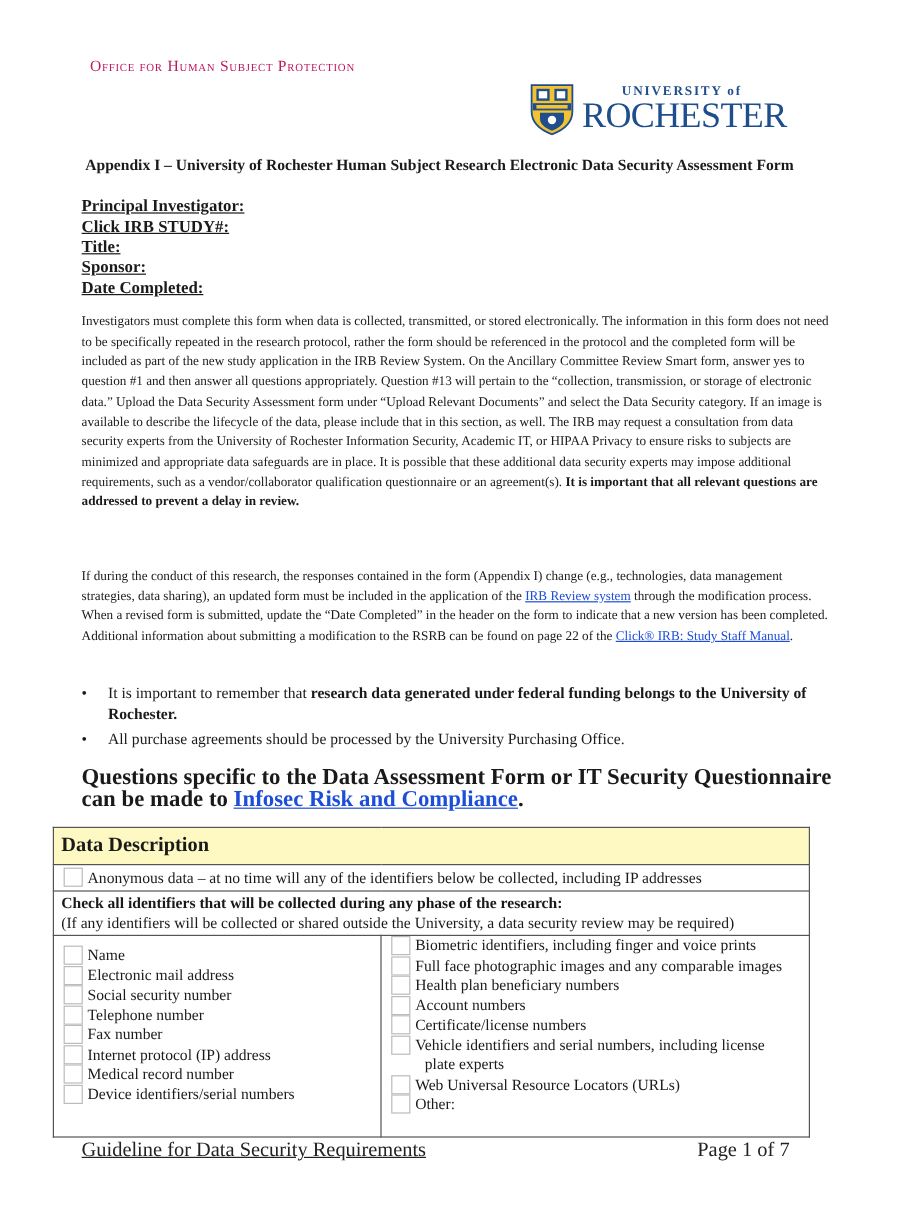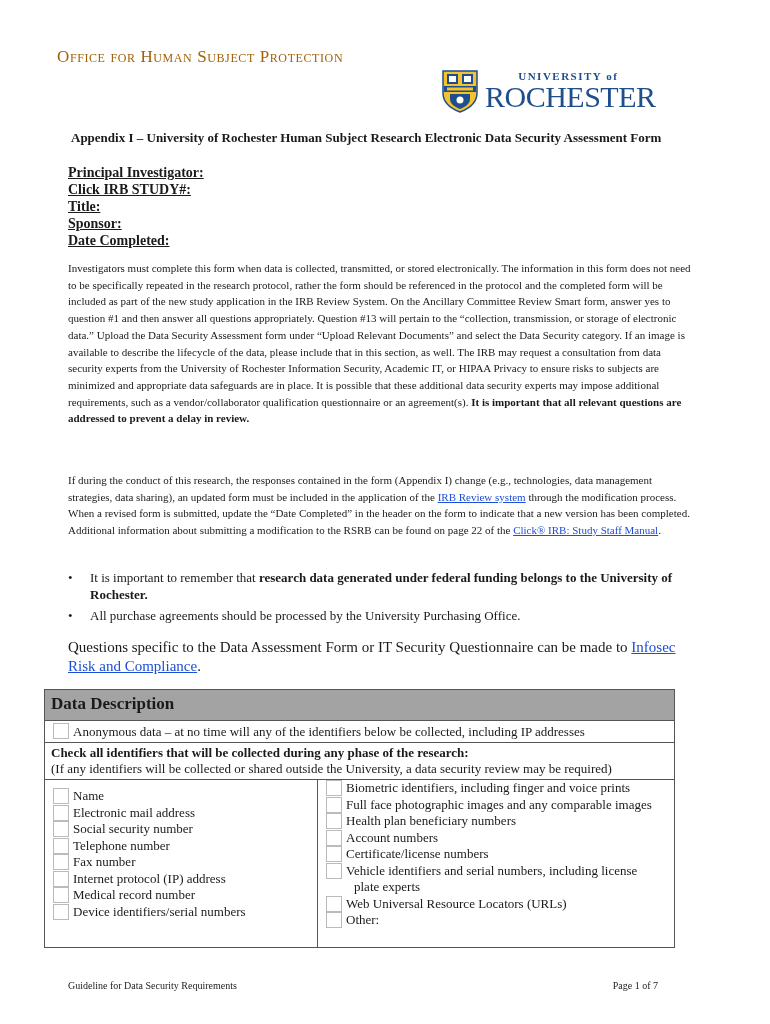--- a/index.html
+++ b/index.html
@@ -1,46 +1,46 @@
 <!DOCTYPE html>
 <html><head>
 <meta charset="utf-8">
 <style>
   html, body { margin: 0; padding: 0; background: #ffffff; }
   body { width: 770px; height: 1024px; position: relative; overflow: hidden;
          font-family: "Liberation Serif", "DejaVu Serif", serif; color: #1a1a1a; }
-  .office-title { position: absolute; left: 57px; top: 47px; font-size: 17px; color: #a16207;
+  .office-title { position: absolute; left: 75px; top: 47px; font-size: 13px; color: #be185d;
                   font-variant: small-caps; letter-spacing: 0.6px; }
   .logo { position: absolute; left: 441px; top: 69px; display: flex; align-items: center; }
   .shield { width: 38px; height: 44px; }
   .logo-text { margin-left: 6px; color: #1f4e8c; line-height: 1; }
   .logo-univ { font-size: 11px; font-weight: bold; letter-spacing: 1.5px; text-align: center; padding-right: 4px; }
   .logo-roch { font-size: 30px; letter-spacing: -0.5px; }
   .appendix { position: absolute; left: 71px; top: 130px; font-size: 13px; font-weight: bold; white-space: nowrap; }
   .fields { position: absolute; left: 68px; top: 164px; font-size: 14px; font-weight: bold; line-height: 17px; text-decoration: underline; }
   .para { position: absolute; left: 68px; width: 630px; font-size: 11px; line-height: 16.7px; }
   .p1 { top: 260px; }
   .p2 { top: 472px; }
   a.link { color: #1d4ed8; text-decoration: underline; }
   .bullets { position: absolute; left: 68px; top: 570px; width: 640px; font-size: 13px; line-height: 16.5px; }
   .bullet { display: flex; margin-bottom: 5px; }
   .bullet-dot { width: 22px; flex: none; }
-  .questions { position: absolute; left: 68px; top: 638px; width: 630px; font-size: 15px; line-height: 19px; }
+  .questions { position: absolute; left: 68px; top: 638px; width: 630px; font-size: 19px; line-height: 19px; font-weight: bold; }
   table.dd { position: absolute; left: 44px; top: 689px; width: 631px; border-collapse: collapse; font-size: 13px; }
   table.dd td { border: 1.5px solid #555; padding: 0; vertical-align: top; }
-  .dd-head { background: #a3a3a3; font-weight: bold; font-size: 17px; padding: 4px 6px !important; height: 22px; }
+  .dd-head { background: #fef9c3; font-weight: bold; font-size: 17px; padding: 4px 6px !important; height: 22px; }
   .cb { display: inline-block; width: 14px; height: 14px; border: 1px solid #bbb; vertical-align: -3px; margin-right: 4px; background: #fff; }
   .row-anon { padding: 2px 6px 2px 8px !important; line-height: 16px; }
   .row-check { padding: 2px 6px !important; line-height: 16px; }
   .item { line-height: 16.5px; display: flex; align-items: flex-start; }
   .item .cb { flex: none; margin-top: 0; }
   .col-left { padding: 8px 6px 18px 8px !important; width: 258px; }
   .col-right { padding: 0 6px 18px 8px !important; }
   .indent { padding-left: 28px; }
-  .footer { position: absolute; left: 68px; top: 978px; width: 590px; font-size: 10px; line-height: 15px; color: #222; }
+  .footer { position: absolute; left: 68px; top: 950px; width: 590px; font-size: 17px; line-height: 15px; color: #222; text-decoration: underline; }
   .footer-page { position: absolute; right: 0; top: 0; }
 </style>
 </head>
 <body>
 
 <div class="office-title">Office for Human Subject Protection</div>
 
 <div class="logo">
   <svg class="shield" viewBox="0 0 38 44">
     <path d="M2 2 H36 V24 C36 34 27 40 19 43 C11 40 2 34 2 24 Z" fill="#f2c230" stroke="#1f4e8c" stroke-width="1.5"></path>

